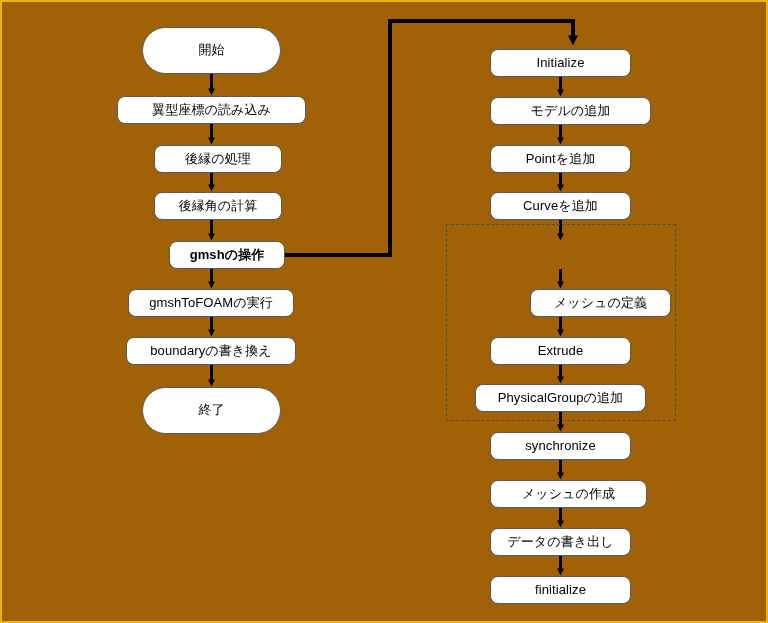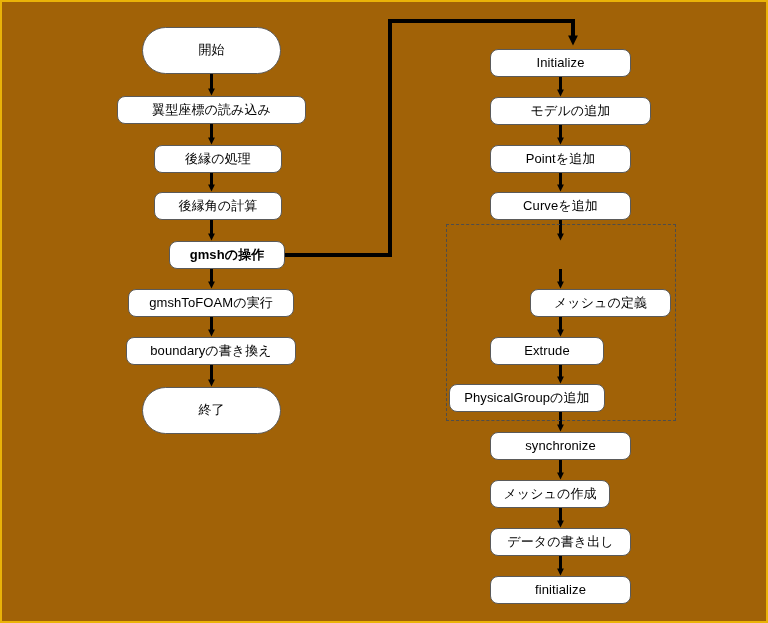--- a/index.html
+++ b/index.html
@@ -145,33 +145,33 @@
 
   <div class="node process" style="left:488px; top:190px; width:141px; height:28px;">
     <span>Curveを追加</span>
   </div>
 
 
   <div class="node process" style="left:488px; top:287px; width:141px; height:28px;margin-left:40px;">
     <span>メッシュの定義</span>
   </div>
 
-  <div class="node process" style="left:488px; top:335px; width:114px; height:28px;">
+  <div class="node process" style="left:488px; top:335px; width:141px; height:28px;">
     <span>Extrude</span>
   </div>
 
-  <div class="node process" style="left:447px; top:382px; width:156px; height:28px;">
+  <div class="node process" style="left:473px; top:382px; width:171px; height:28px;">
     <span>PhysicalGroupの追加</span>
   </div>
 
   <div class="node process" style="left:488px; top:430px; width:141px; height:28px;">
     <span>synchronize</span>
   </div>
 
-  <div class="node process" style="left:488px; top:478px; width:120px; height:28px;">
+  <div class="node process" style="left:488px; top:478px; width:157px; height:28px;">
     <span>メッシュの作成</span>
   </div>
 
   <div class="node process" style="left:488px; top:526px; width:141px; height:28px;">
     <span>データの書き出し</span>
   </div>
 
   <div class="node process" style="left:488px; top:574px; width:141px; height:28px;">
     <span>finitialize</span>
   </div>

